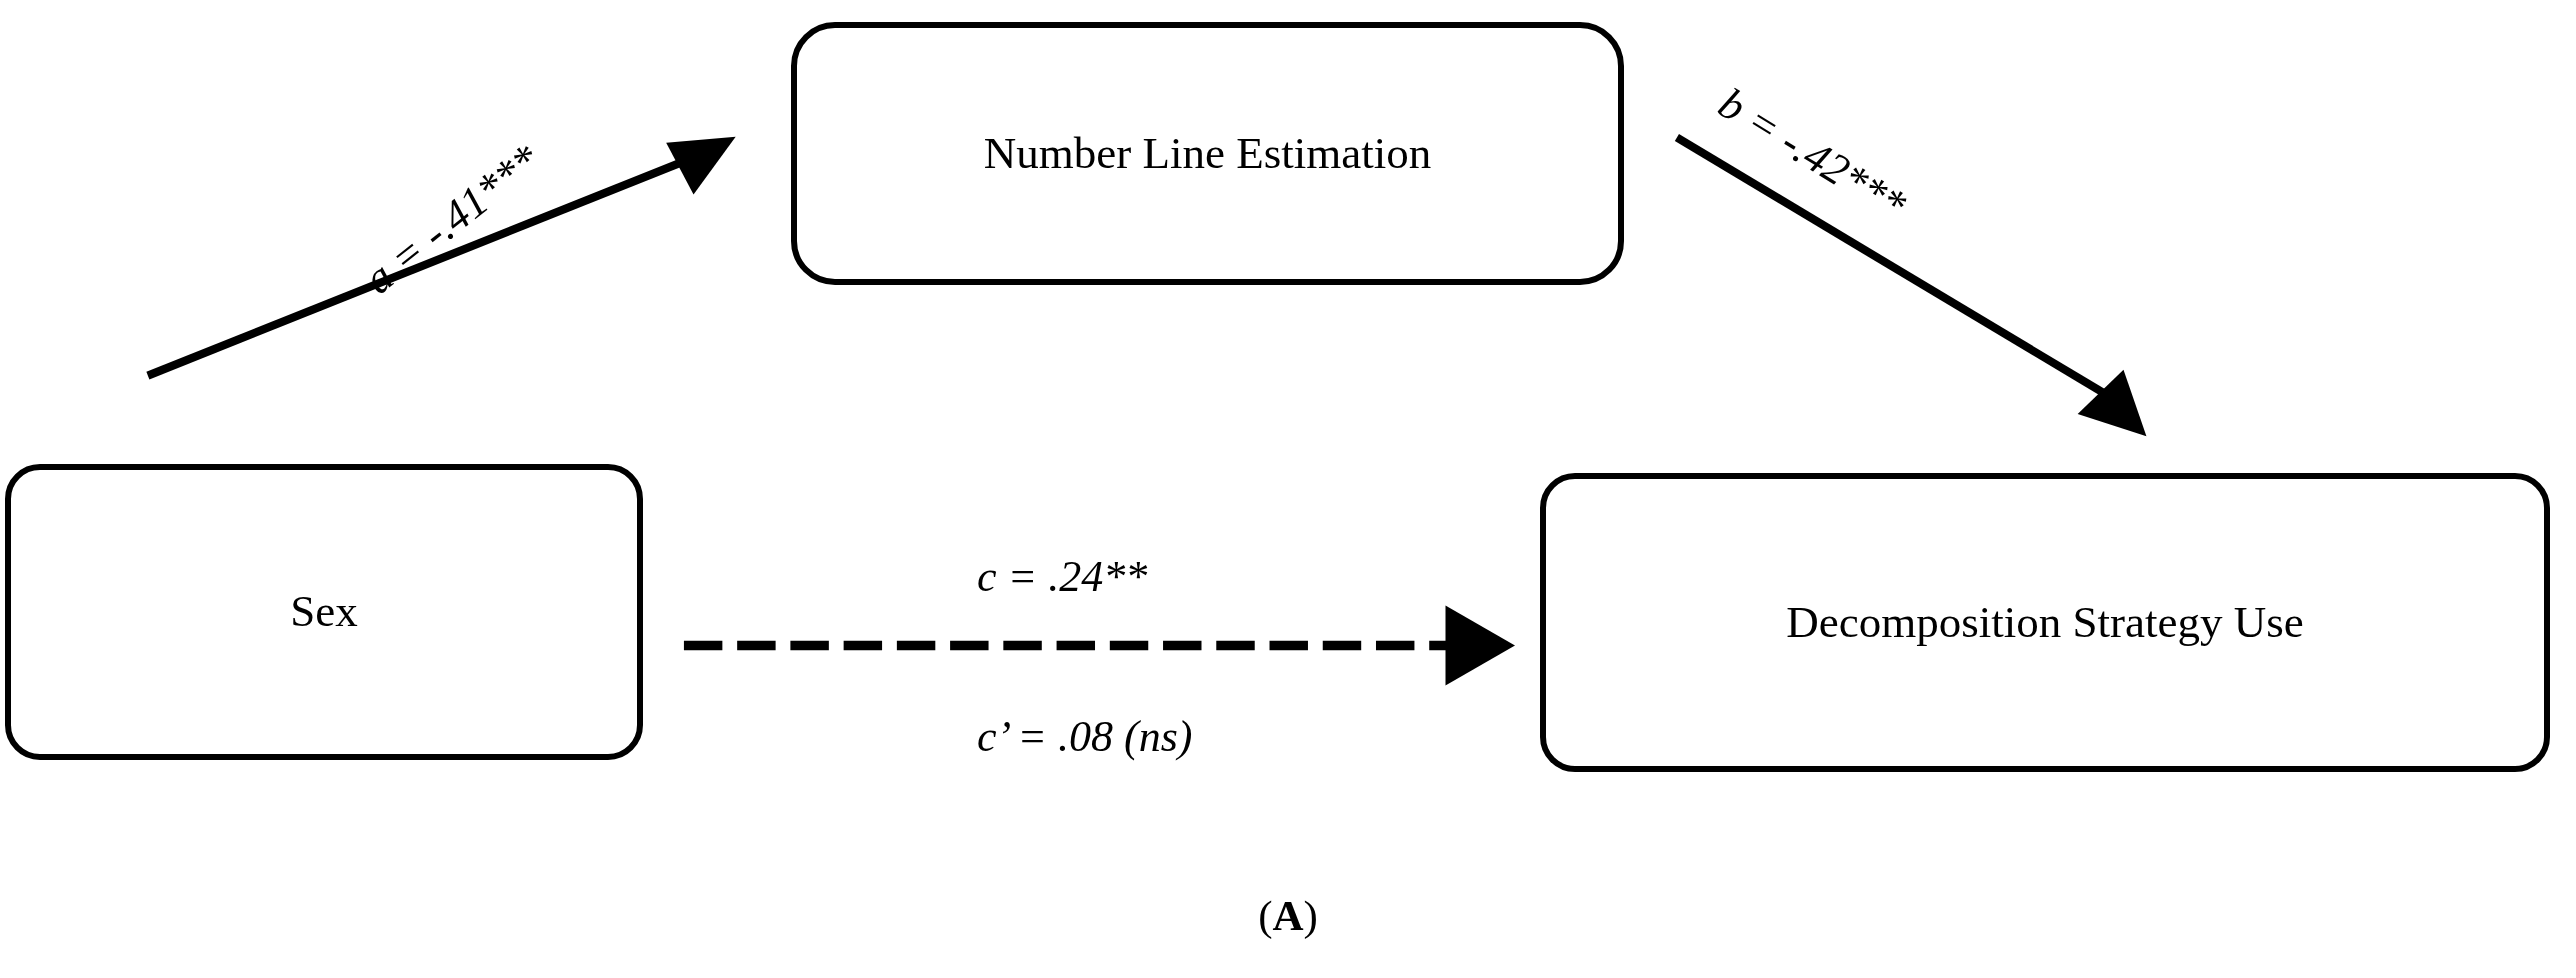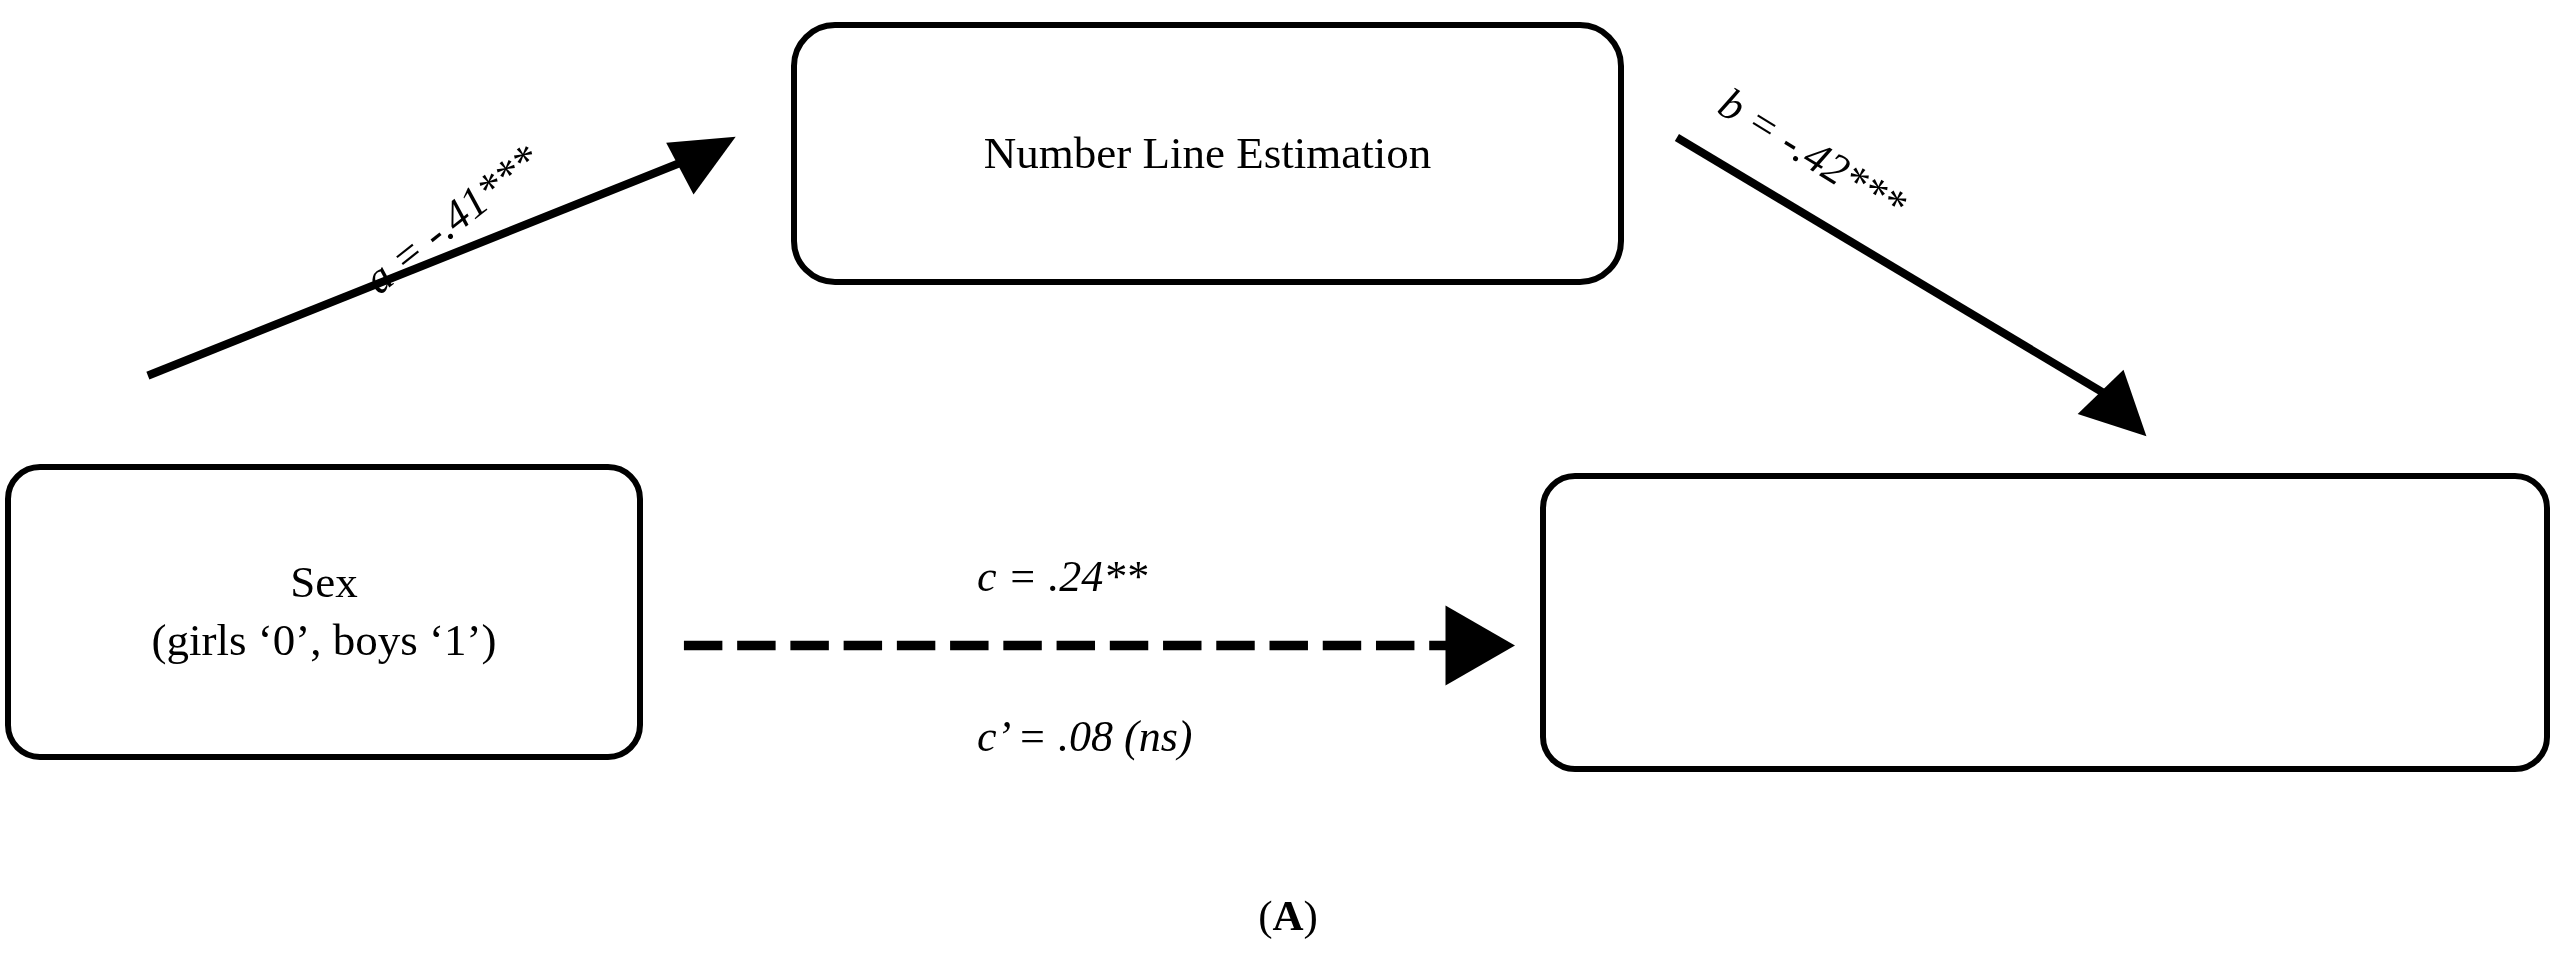--- a/index.html
+++ b/index.html
@@ -25,21 +25,20 @@
     width: 2576px;
     height: 979px;
   }
   .node-box {
     position: absolute;
     box-sizing: border-box;
     border: 6.7px solid #000000;
     border-radius: 38px;
     background: #ffffff;
     display: flex;
-    flex-direction: column;
     align-items: center;
     justify-content: center;
   }
   .node-line {
     font-size: 45px;
     line-height: 1.28;
     text-align: center;
     white-space: nowrap;
     color: #000000;
   }
@@ -126,24 +125,24 @@
       <polygon points="2049,873 1955,819 1955,927" fill="#000000"></polygon>
     </g>
   </svg>
 
   <div class="node-box" id="node-mediator">
     <div class="node-line">Number Line Estimation</div>
   </div>
 
   <div class="node-box" id="node-predictor">
     <div class="node-line">Sex</div>
-    <div class="node-line">(girls ‘0’, boys ‘1’)</div>
   </div>
 
   <div class="node-box" id="node-outcome">
+    <div class="node-line">Decomposition Strategy Use</div>
   </div>
 
   <div class="path-label" id="label-a">a = -.41***</div>
 
   <div class="path-label" id="label-b">b = -.42***</div>
 
   <div class="path-label" id="label-c">c = .24**</div>
 
   <div class="path-label" id="label-c-prime">c’ = .08 (ns)</div>
 

